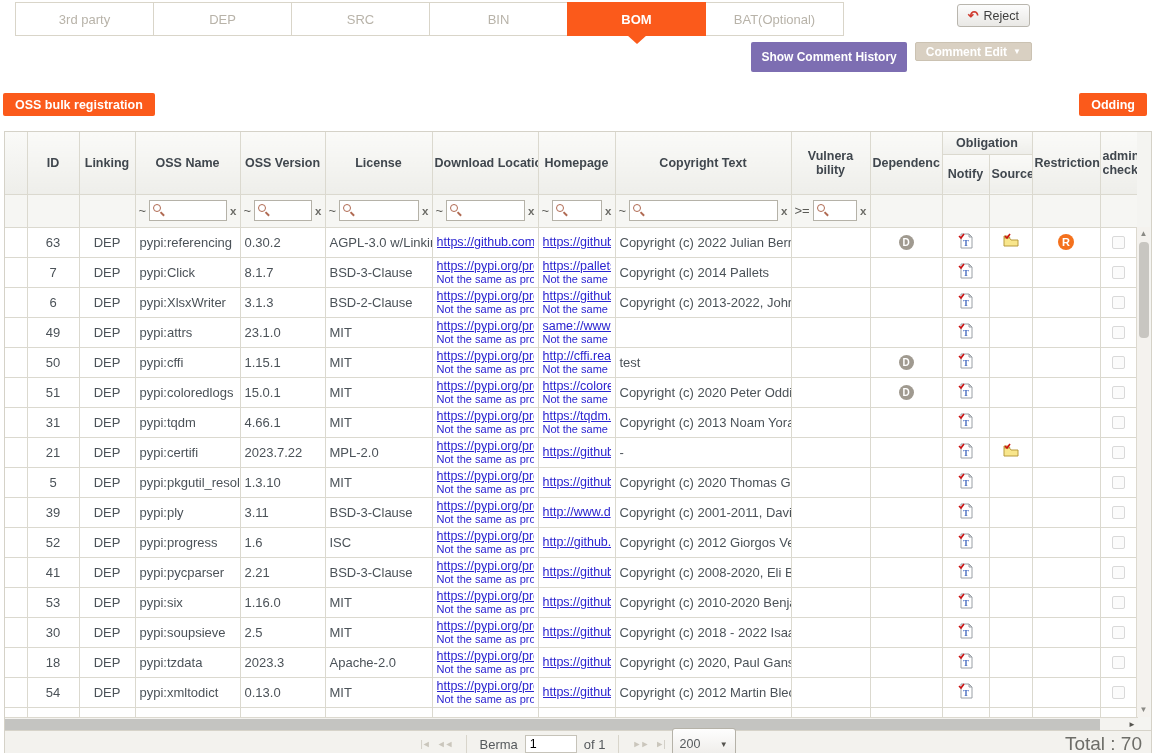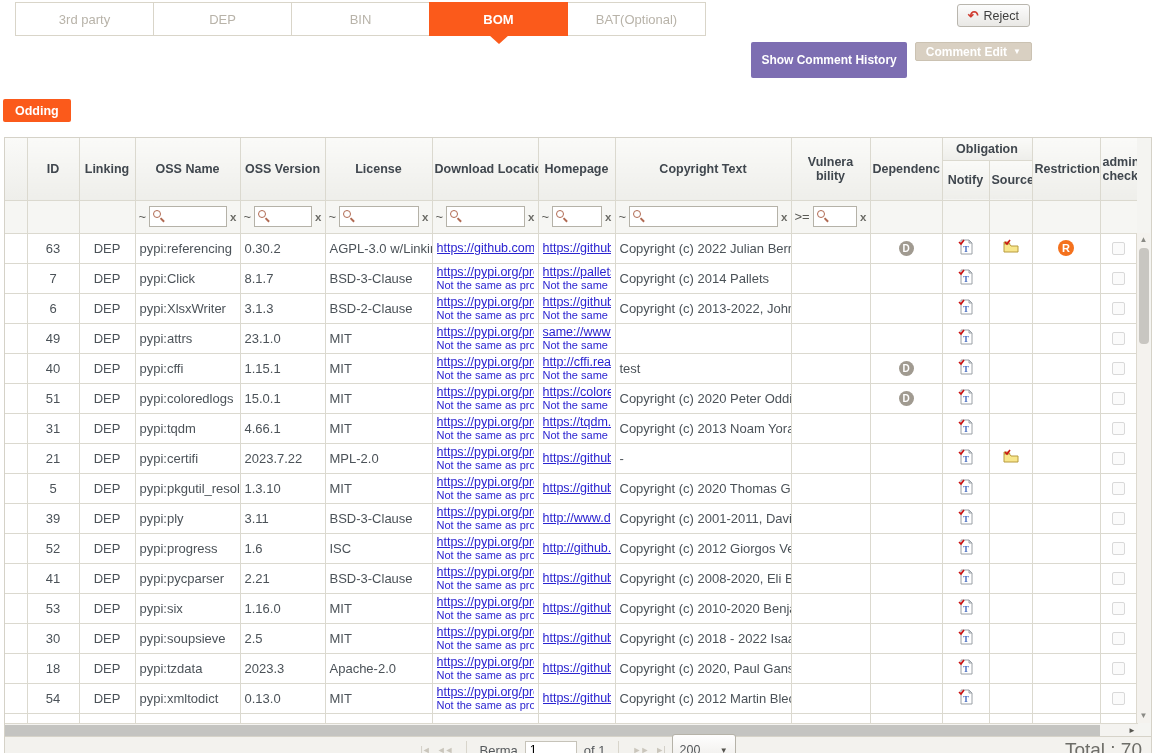--- a/index.html
+++ b/index.html
@@ -14,21 +14,21 @@
   .tab.active { background:#fb5a1b; border-color:#fb5a1b; color:#fff; font-weight:bold; z-index:2; }
   .tab.active::after { content:''; position:absolute; left:50%; bottom:-9px; transform:translateX(-50%);
          border:10px solid transparent; border-top:9px solid #fb5a1b; border-bottom:0; }
   .reject-btn { margin-left:auto; margin-right:128px; margin-top:2px; height:23px; padding:0 10px;
          background:linear-gradient(#fcfcfc,#e9e8e5); border:1px solid #b9b6ae; border-radius:3px;
          font-size:12.5px; color:#3e3e3e; display:flex; align-items:center; gap:5px; cursor:pointer; }
   .reject-btn .ric { color:#cf3a2e; font-weight:bold; font-size:13px; line-height:1; }
 
   
   .comment-row { display:flex; justify-content:flex-end; gap:8px; margin:4px 126px 0 0; }
-  .btn-purple { height:36px; padding:0 10px; background:#7d6eb2; color:#fff; font-size:12px; font-weight:bold;
+  .btn-purple { height:30px; padding:0 10px; background:#7d6eb2; color:#fff; font-size:12px; font-weight:bold;
          border:none; border-radius:2px; display:flex; align-items:center; cursor:pointer; }
   .btn-tan { height:19px; padding:0 10px; background:#d9d0c2; color:#fff; font-size:12px; font-weight:bold;
          border:1px solid #cbc2b2; border-radius:2px; display:flex; align-items:center; gap:6px; cursor:pointer; }
   .btn-tan .caret { font-size:8px; }
 
   
   .action-row { display:flex; justify-content:space-between; margin:21px 11px 0 3px; }
   .btn-orange { height:23px; padding:0 12px; background:#fb5a1b; color:#fff; font-size:12.5px; font-weight:bold;
          border:none; border-radius:2px; display:flex; align-items:center; cursor:pointer; }
 
@@ -98,20 +98,23 @@
 
 <div class="tabs-row">
 
   <div class="tab">
     <span>3rd party</span>
   </div>
     <div class="tab">
     <span>DEP</span>
   </div>
     <div class="tab">
+    <span>SRC</span>
+  </div>
+    <div class="tab">
     <span>BIN</span>
   </div>
     <div class="tab active">
     <span>BOM</span>
   </div>
     <div class="tab">
     <span>BAT(Optional)</span>
   </div>
     <button class="reject-btn">
     <span class="ric">↶</span>
@@ -123,20 +126,23 @@
   <button class="btn-purple">
     <span>Show Comment History</span>
   </button>
   <button class="btn-tan">
     <span>Comment Edit</span>
     <span class="caret">▼</span>
   </button>
 </div>
 
 <div class="action-row">
+  <button class="btn-orange">
+    <span>OSS bulk registration</span>
+  </button>
   <button class="btn-orange">
     <span>Odding</span>
   </button>
 </div>
 
 <div class="grid-outer">
   <div class="grid-viewport">
     <table>
       <colgroup>
         <col style="width:22px">
@@ -404,21 +410,21 @@
     </td>
     <td class="ctr">
       
     </td>
     <td class="ctr">
       <div class="cbx"></div>
     </td>
   </tr>
           <tr>
     <td></td>
-    <td class="ctr">40</td>
+    <td class="ctr">50</td>
     <td class="ctr">DEP</td>
     <td>pypi:cffi</td>
     <td>1.15.1</td>
     <td>MIT</td>
     <td>
               <div class="cellstack">
       <a class="lnk">https://pypi.org/pro</a>
       <div class="note">Not the same as proj</div>
     </div>
             </td>

